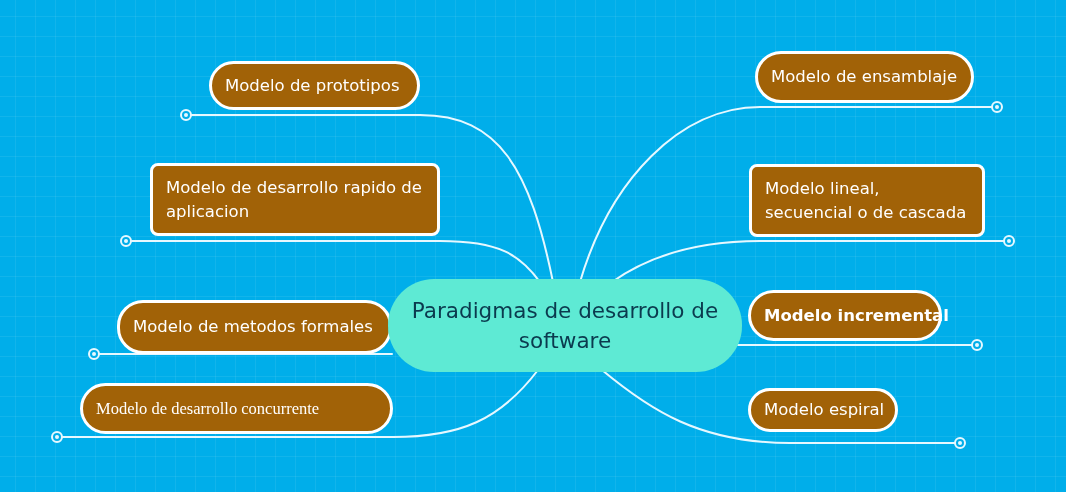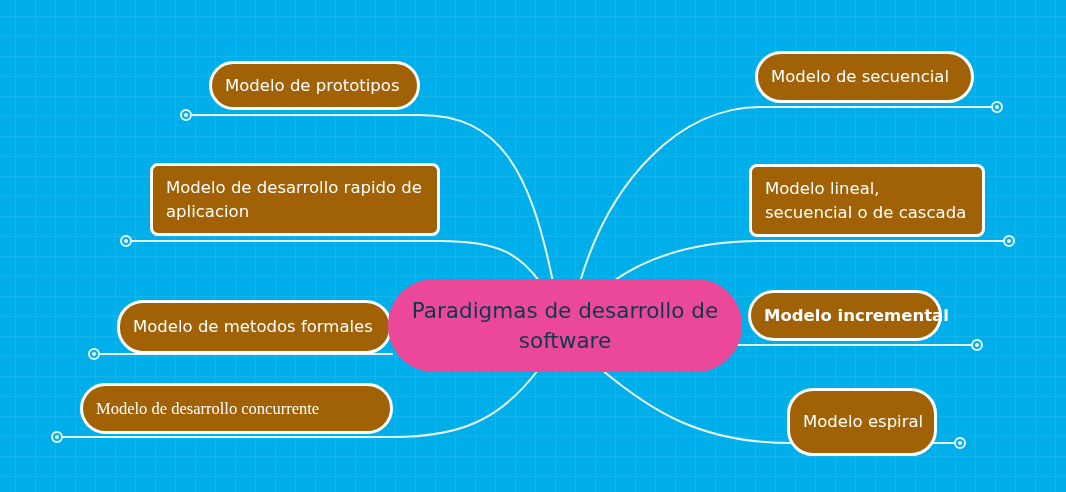--- a/index.html
+++ b/index.html
@@ -21,21 +21,21 @@
     background:#a16207; color:#ffffff;
     font-size:16.5px; line-height:24px;
     padding:0 13px;
     display:flex; align-items:center;
     white-space:nowrap;
   }
   .node.multi { white-space:normal; border-radius:8px; }
   .central {
     position:absolute; box-sizing:border-box;
     left:388px; top:279px; width:354px; height:93px;
-    border-radius:46px; background:#ec4899; color:#0B3A4E;
+    border-radius:46px; background:#5eead4; color:#0B3A4E;
     font-size:21.5px; line-height:30px;
     display:flex; align-items:center; justify-content:center; text-align:center;
     padding:0 14px;
   }
 </style>
 </head>
 <body>
 
 <div id="canvas">
 
@@ -88,28 +88,28 @@
 
   <div class="node" style="left:80px; top:383px; width:313px; height:51px;font-family:Liberation Serif, serif;">
     <span>Modelo de desarrollo concurrente</span>
   </div>
 
   <div class="central">
     <span>Paradigmas de desarrollo de software</span>
   </div>
 
   <div class="node" style="left:755px; top:51px; width:219px; height:52px;">
-    <span>Modelo de secuencial</span>
+    <span>Modelo de ensamblaje</span>
   </div>
 
   <div class="node multi" style="left:749px; top:164px; width:236px; height:73px;justify-content:flex-end;">
     <span>Modelo lineal, secuencial o de cascada</span>
   </div>
 
   <div class="node" style="left:748px; top:290px; width:194px; height:51px;font-weight:bold;">
     <span>Modelo incremental</span>
   </div>
 
-  <div class="node" style="left:787px; top:388px; width:150px; height:68px;">
+  <div class="node" style="left:748px; top:388px; width:150px; height:44px;">
     <span>Modelo espiral</span>
   </div>
 
 </div>
 
 </body></html>

